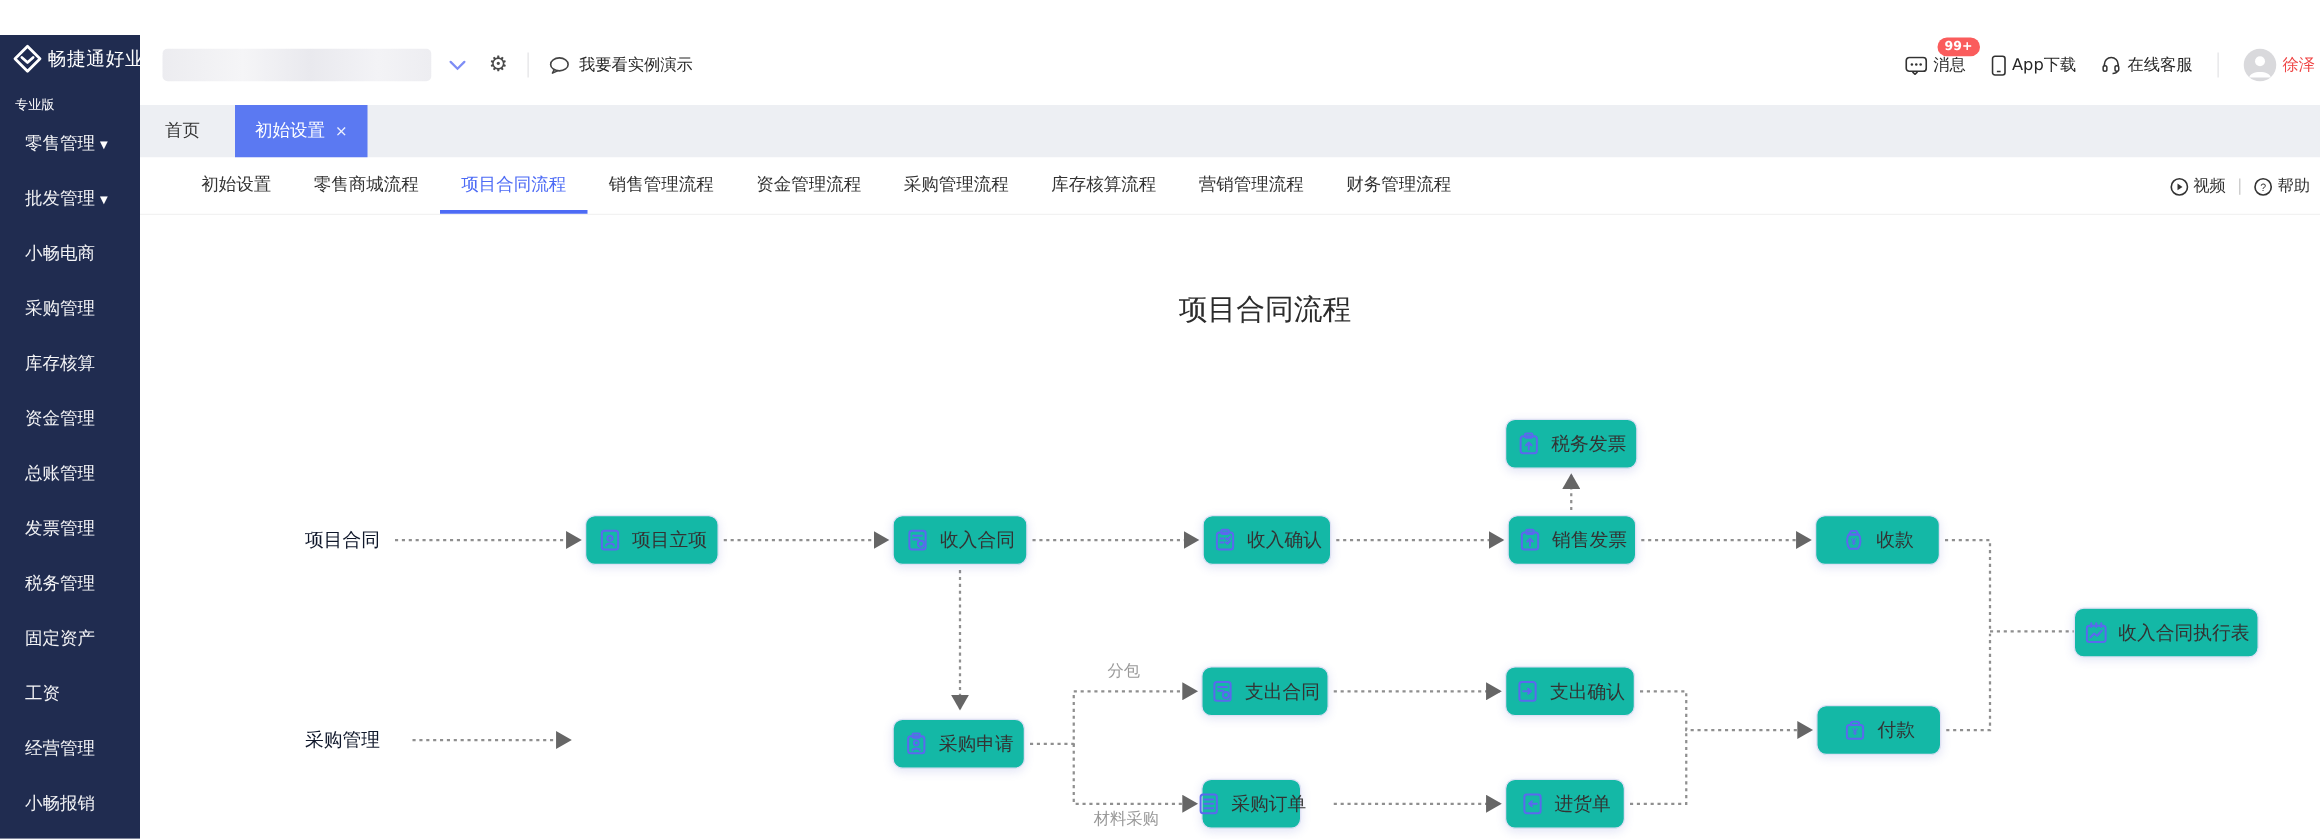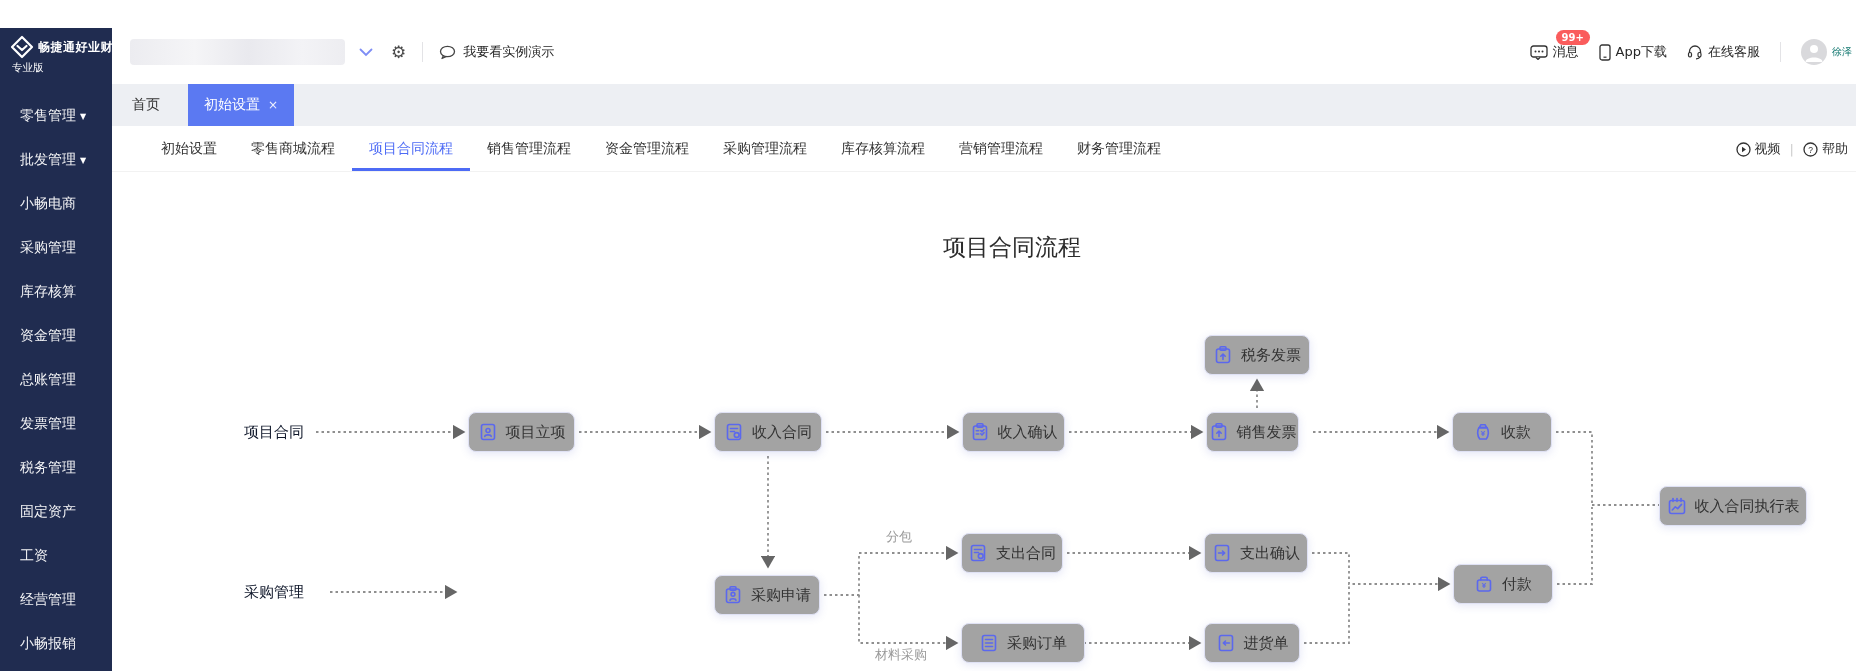--- a/index.html
+++ b/index.html
@@ -8,38 +8,38 @@
     --badge-red:#fa5c5c; --tabrow-bg:#edeff3; --text-dark:#333333; --label-gray:#999999;
   }
   *{margin:0;padding:0;box-sizing:border-box;}
   html,body{width:1856px;height:671px;overflow:hidden;}
   body{font-family:"DejaVu Sans","Liberation Sans",sans-serif;background:#fff;color:var(--text-dark);position:relative;}
 
   
   .sidebar{position:absolute;left:0;top:28px;width:112px;height:643px;background:var(--sidebar-bg);z-index:5;}
   .logo-block{height:56px;padding:7px 0 0 10px;color:#fff;}
   .logo-row{display:flex;align-items:center;gap:4px;}
-  .logo-brand{font-size:12px;font-weight:bold;letter-spacing:.5px;white-space:nowrap;}
-  .logo-edition{font-size:10.5px;margin-top:2px;padding-left:2px;color:#fff;}
+  .logo-brand{font-size:15px;font-weight:normal;letter-spacing:.5px;white-space:nowrap;}
+  .logo-edition{font-size:10.5px;margin-top:18px;padding-left:2px;color:#fff;}
   .side-items{padding-top:9px;}
   .side-item{height:44px;line-height:44px;padding-left:20px;font-size:14px;color:rgba(255,255,255,.95);cursor:pointer;white-space:nowrap;position:relative;}
   .side-item .caret{font-size:8px;margin-left:4px;vertical-align:1px;color:#fff;}
 
   
   .header{position:absolute;left:112px;top:0;right:0;height:84px;background:#fff;display:flex;align-items:center;padding:20px 0 0 18px;}
   .blur-box{width:215px;height:26px;border-radius:4px;background:linear-gradient(90deg,#ececf0 0%,#f5f5f7 30%,#e9e9ee 55%,#f3f3f6 80%,#ededf1 100%);}
   .chevron{margin-left:14px;display:inline-flex;}
   .gear{margin-left:18px;font-size:17px;color:#4a4a4a;cursor:pointer;line-height:1;}
   .vdiv{width:1px;height:20px;background:#e3e3e6;margin-left:16px;}
   .demo{display:flex;align-items:center;gap:7px;margin-left:16px;font-size:13px;color:#262626;cursor:pointer;}
   .hright{margin-left:auto;display:flex;align-items:center;gap:20px;padding-right:4px;}
   .hitem{display:flex;align-items:center;gap:5px;font-size:13px;color:#262626;cursor:pointer;position:relative;white-space:nowrap;}
   .badge{position:absolute;top:-13px;left:26px;background:var(--badge-red);color:#fff;font-size:10px;line-height:15px;padding:0 6px;border-radius:8px;font-weight:bold;}
   .avatar{width:26px;height:26px;border-radius:50%;background:#d9d9dc;display:inline-flex;align-items:center;justify-content:center;overflow:hidden;}
-  .uname{font-size:10px;color:#0f766e;white-space:nowrap;}
+  .uname{font-size:13px;color:#ef4444;white-space:nowrap;}
 
   
   .tabrow{position:absolute;left:112px;top:84px;right:0;height:42px;background:var(--tabrow-bg);display:flex;align-items:stretch;}
   .tab{display:flex;align-items:center;padding:0 16px;font-size:14px;color:#333;cursor:pointer;}
   .tab.first{margin-left:4px;text-align:center;}
   .tab.active{background:var(--accent);color:#fff;margin-left:12px;}
   .tab .close{margin-left:8px;font-size:12px;opacity:.9;}
 
   
   .main{position:absolute;left:112px;top:126px;right:0;bottom:0;background:#fff;}
@@ -48,21 +48,21 @@
   .subtab.active{color:var(--subtab-active);border-bottom-color:var(--subtab-active);}
   .subtabs-right{position:absolute;right:8px;top:0;height:46px;display:flex;align-items:center;font-size:13px;color:#333;}
   .subtabs-right .ic{display:inline-flex;margin-right:4px;}
   .subtabs-right .sep{color:#ccc;margin:0 9px;}
   .sr-item{display:flex;align-items:center;cursor:pointer;}
 
   
   .flow-title{position:absolute;left:900px;top:106px;transform:translateX(-50%);font-size:23px;font-weight:500;color:#2b2b2b;white-space:nowrap;}
   .flow-svg{position:absolute;left:0;top:0;width:1744px;height:545px;pointer-events:none;}
   .edge{fill:none;stroke:var(--dotted);stroke-width:1.8;stroke-dasharray:2.5 3;}
-  .fnode{position:absolute;height:40px;background:#a3a3a3;border:1px solid var(--node-border);border-radius:8px;box-shadow:0 2px 8px rgba(90,100,200,.16);display:flex;align-items:center;justify-content:center;gap:8px;font-size:15px;color:#333;cursor:pointer;white-space:nowrap;}
+  .fnode{position:absolute;height:40px;background:#14b8a6;border:1px solid var(--node-border);border-radius:8px;box-shadow:0 2px 8px rgba(90,100,200,.16);display:flex;align-items:center;justify-content:center;gap:8px;font-size:15px;color:#333;cursor:pointer;white-space:nowrap;}
   .fnode .nicon{display:inline-flex;width:20px;height:20px;}
   .ftext{position:absolute;transform:translateY(-50%);font-size:15px;color:#0f172a;white-space:nowrap;}
   .flabel{position:absolute;transform:translate(-50%,-50%);font-size:13px;color:var(--label-gray);white-space:nowrap;}
   svg.oicon{display:block;}
 </style>
 </head>
 <body>
 
 <div class="header">
   <div class="blur-box"></div>
@@ -269,21 +269,21 @@
             <rect x="3.5" y="4" width="13" height="13.5" rx="2" fill="none" stroke="#5b68ee" stroke-width="1.6" stroke-linecap="round" stroke-linejoin="round"></rect>
             <rect x="7" y="1.8" width="6" height="3.4" rx="1" fill="none" stroke="#5b68ee" stroke-width="1.6" stroke-linecap="round" stroke-linejoin="round"></rect>
             <line x1="6.3" y1="8.8" x2="8.8" y2="8.8" fill="none" stroke="#5b68ee" stroke-width="1.6" stroke-linecap="round" stroke-linejoin="round"></line>
             <line x1="6.3" y1="12" x2="8.8" y2="12" fill="none" stroke="#5b68ee" stroke-width="1.6" stroke-linecap="round" stroke-linejoin="round"></line>
             <path d="M10.8 8.6 l1.2 1.2 2-2.3" fill="none" stroke="#5b68ee" stroke-width="1.6" stroke-linecap="round" stroke-linejoin="round"></path>
             <path d="M10.8 11.8 l1.2 1.2 2-2.3" fill="none" stroke="#5b68ee" stroke-width="1.6" stroke-linecap="round" stroke-linejoin="round"></path>
           </svg>
         </span>
         <span>收入确认</span>
       </div>
-      <div class="fnode" style="left: 1094px; top: 286px; width: 93px;">
+      <div class="fnode" style="left: 1094px; top: 286px; width: 103px;">
         <span class="nicon">
           <svg width="20" height="20" viewBox="0 0 20 20">
             <rect x="3.5" y="4" width="13" height="13.5" rx="2" fill="none" stroke="#5b68ee" stroke-width="1.6" stroke-linecap="round" stroke-linejoin="round"></rect>
             <rect x="7" y="1.8" width="6" height="3.4" rx="1" fill="none" stroke="#5b68ee" stroke-width="1.6" stroke-linecap="round" stroke-linejoin="round"></rect>
             <path d="M10 14.5 V9.2 M7.8 11.2 L10 9 L12.2 11.2" fill="none" stroke="#5b68ee" stroke-width="1.6" stroke-linecap="round" stroke-linejoin="round"></path>
           </svg>
         </span>
         <span>销售发票</span>
       </div>
       <div class="fnode" style="left: 1340px; top: 286px; width: 100px;">
@@ -332,21 +332,21 @@
         <span class="nicon">
           <svg width="20" height="20" viewBox="0 0 20 20">
             <rect x="3.5" y="4" width="13" height="13.5" rx="2" fill="none" stroke="#5b68ee" stroke-width="1.6" stroke-linecap="round" stroke-linejoin="round"></rect>
             <rect x="7" y="1.8" width="6" height="3.4" rx="1" fill="none" stroke="#5b68ee" stroke-width="1.6" stroke-linecap="round" stroke-linejoin="round"></rect>
             <circle cx="10" cy="9.3" r="1.9" fill="none" stroke="#5b68ee" stroke-width="1.6" stroke-linecap="round" stroke-linejoin="round"></circle>
             <path d="M7 15.3 c0.3-2 5.7-2 6 0" fill="none" stroke="#5b68ee" stroke-width="1.6" stroke-linecap="round" stroke-linejoin="round"></path>
           </svg>
         </span>
         <span>采购申请</span>
       </div>
-      <div class="fnode" style="left: 849px; top: 497px; width: 124px;">
+      <div class="fnode" style="left: 849px; top: 497px; width: 80px;">
         <span class="nicon">
           <svg width="20" height="20" viewBox="0 0 20 20">
             <rect x="3.5" y="2.5" width="13" height="15" rx="2" fill="none" stroke="#5b68ee" stroke-width="1.6" stroke-linecap="round" stroke-linejoin="round"></rect>
             <line x1="6.5" y1="6.5" x2="13.5" y2="6.5" fill="none" stroke="#5b68ee" stroke-width="1.6" stroke-linecap="round" stroke-linejoin="round"></line>
             <line x1="6.5" y1="10" x2="13.5" y2="10" fill="none" stroke="#5b68ee" stroke-width="1.6" stroke-linecap="round" stroke-linejoin="round"></line>
             <line x1="6.5" y1="13.5" x2="13.5" y2="13.5" fill="none" stroke="#5b68ee" stroke-width="1.6" stroke-linecap="round" stroke-linejoin="round"></line>
           </svg>
         </span>
         <span>采购订单</span>
       </div>

